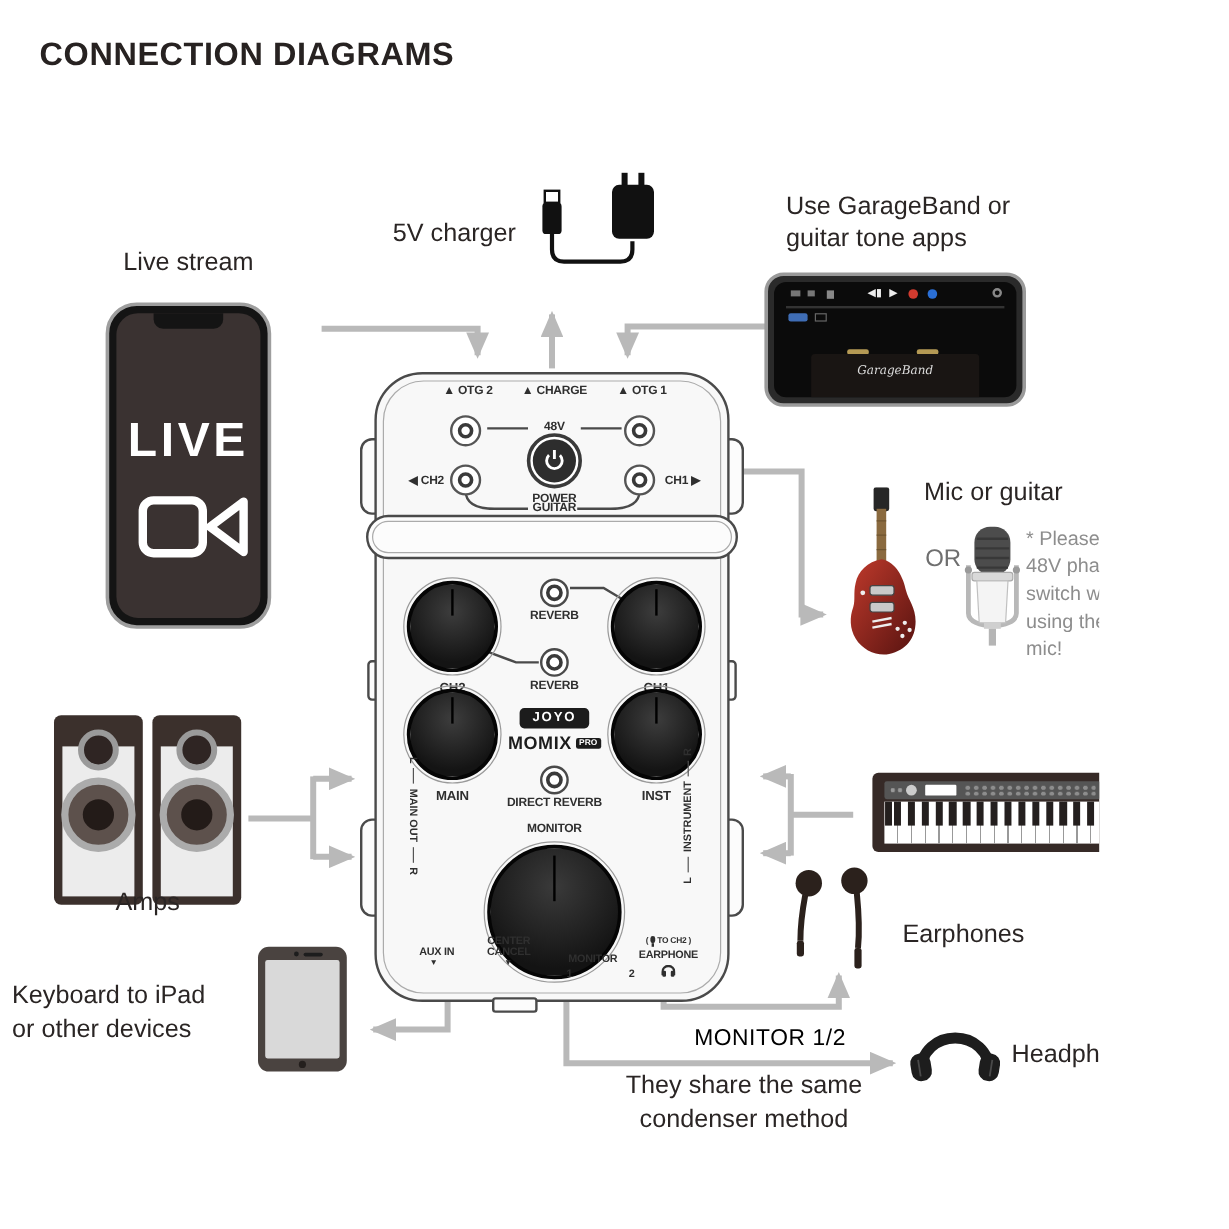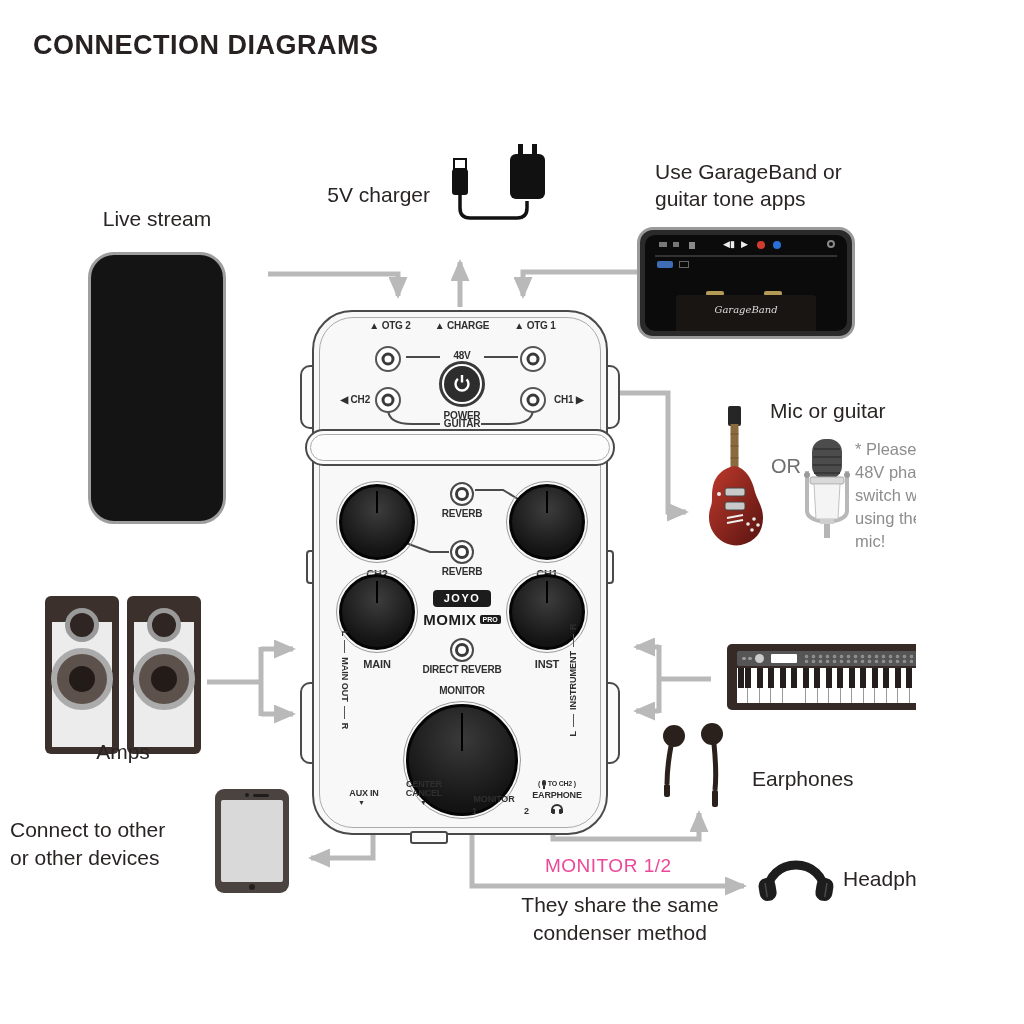--- a/index.html
+++ b/index.html
@@ -107,21 +107,21 @@
   .kbd .btns{position:absolute;left:66px;right:4px;top:3px;height:9px;
       background-image:radial-gradient(circle 2px,#8d8d8d 1.7px,transparent 2.1px);background-size:7px 5px;}
   .kbd .keys{position:absolute;left:10px;right:10px;top:24px;bottom:7px;background:#fff;}
   .kbd .keys:before{content:"";position:absolute;inset:0;
       background:repeating-linear-gradient(90deg,transparent 0 10.5px,#999 10.5px 11.5px);}
   .kbd .keys:after{content:"";position:absolute;left:0;right:0;top:0;height:58%;
       background:repeating-linear-gradient(90deg,#241f1e 0 6px,transparent 6px 11.5px);background-position:8px 0;}
   
   .note{left:855px;top:438px;width:172px;font-size:16.5px;line-height:23px;color:#8d8d8d;}
   .or{left:771px;top:455px;font-size:20px;color:#6f6f6f;}
-  .mon12{left:545px;top:855px;width:160px;text-align:left;font-size:19px;color:#ec4899;letter-spacing:.5px;}
+  .mon12{left:545px;top:855px;width:160px;text-align:right;font-size:19px;color:#000000;letter-spacing:.5px;}
   .share{left:500px;top:891px;width:240px;text-align:center;font-size:21px;line-height:28px;color:#2a2524;}
 </style>
 </head>
 <body>
 
 <div class="canvas">
 
   <svg class="arrows abs" width="1024" height="1024">
     <defs>
       <marker id="ah" markerWidth="4.4" markerHeight="3.8" refX="3.8" refY="1.9" orient="auto" markerUnits="strokeWidth">
@@ -144,20 +144,27 @@
       <path d="M373,834 V858 H311" marker-end="url(#ah)"></path>
       <path d="M472,834 V886 H744" marker-end="url(#ah)"></path>
       <path d="M553,826 V839 H699 V813" marker-end="url(#ah)"></path>
     </g>
   </svg>
 
   <div class="abs title">CONNECTION DIAGRAMS</div>
 
   <div class="abs lbl ctr" style="left:88px;top:207px;width:138px;">Live stream</div>
   <div class="abs phone-live">
+    <div class="screen">
+      <div class="live-txt">LIVE</div>
+      <svg style="position:absolute;left:18px;top:148px;" width="92" height="60">
+        <rect x="4" y="8" width="50" height="44" rx="9" fill="none" stroke="#fff" stroke-width="7"></rect>
+        <path d="M60,30 L88,9 V51 Z" fill="none" stroke="#fff" stroke-width="7" stroke-linejoin="round"></path>
+      </svg>
+    </div>
     <div class="notch"></div>
   </div>
 
   <div class="abs lbl rt charger-label">5V charger</div>
   <svg class="abs charger-svg" width="115" height="92">
     <rect x="78" y="6" width="5" height="12" fill="#111"></rect>
     <rect x="92" y="6" width="5" height="12" fill="#111"></rect>
     <rect x="70" y="16" width="35" height="45" rx="6" fill="#111"></rect>
     <path d="M20,56 V70 Q20,80 30,80 H77 Q87,80 87,70 V63" fill="none" stroke="#111" stroke-width="3.5"></path>
     <rect x="14" y="21" width="12" height="10" fill="#fff" stroke="#111" stroke-width="2"></rect>
@@ -366,21 +373,21 @@
     <div class="wf"></div>
   </div>
   <div class="abs amp" style="left:127px;top:596px;">
     <div class="panel"></div>
     <div class="tw"></div>
     <div class="wf"></div>
   </div>
   <div class="abs lbl ctr" style="left:45px;top:740px;width:156px;">Amps</div>
 
   <div class="abs lbl" style="left:10px;top:816px;line-height:28px;">
-    <div>Connect to other</div>
+    <div>Keyboard to iPad</div>
     <div>or other devices</div>
   </div>
   <div class="abs ipad">
     <div class="cam"></div>
     <div class="spk"></div>
     <div class="scr"></div>
     <div class="home"></div>
   </div>
 
   <svg class="abs" style="left:652px;top:722px;" width="100" height="100">

